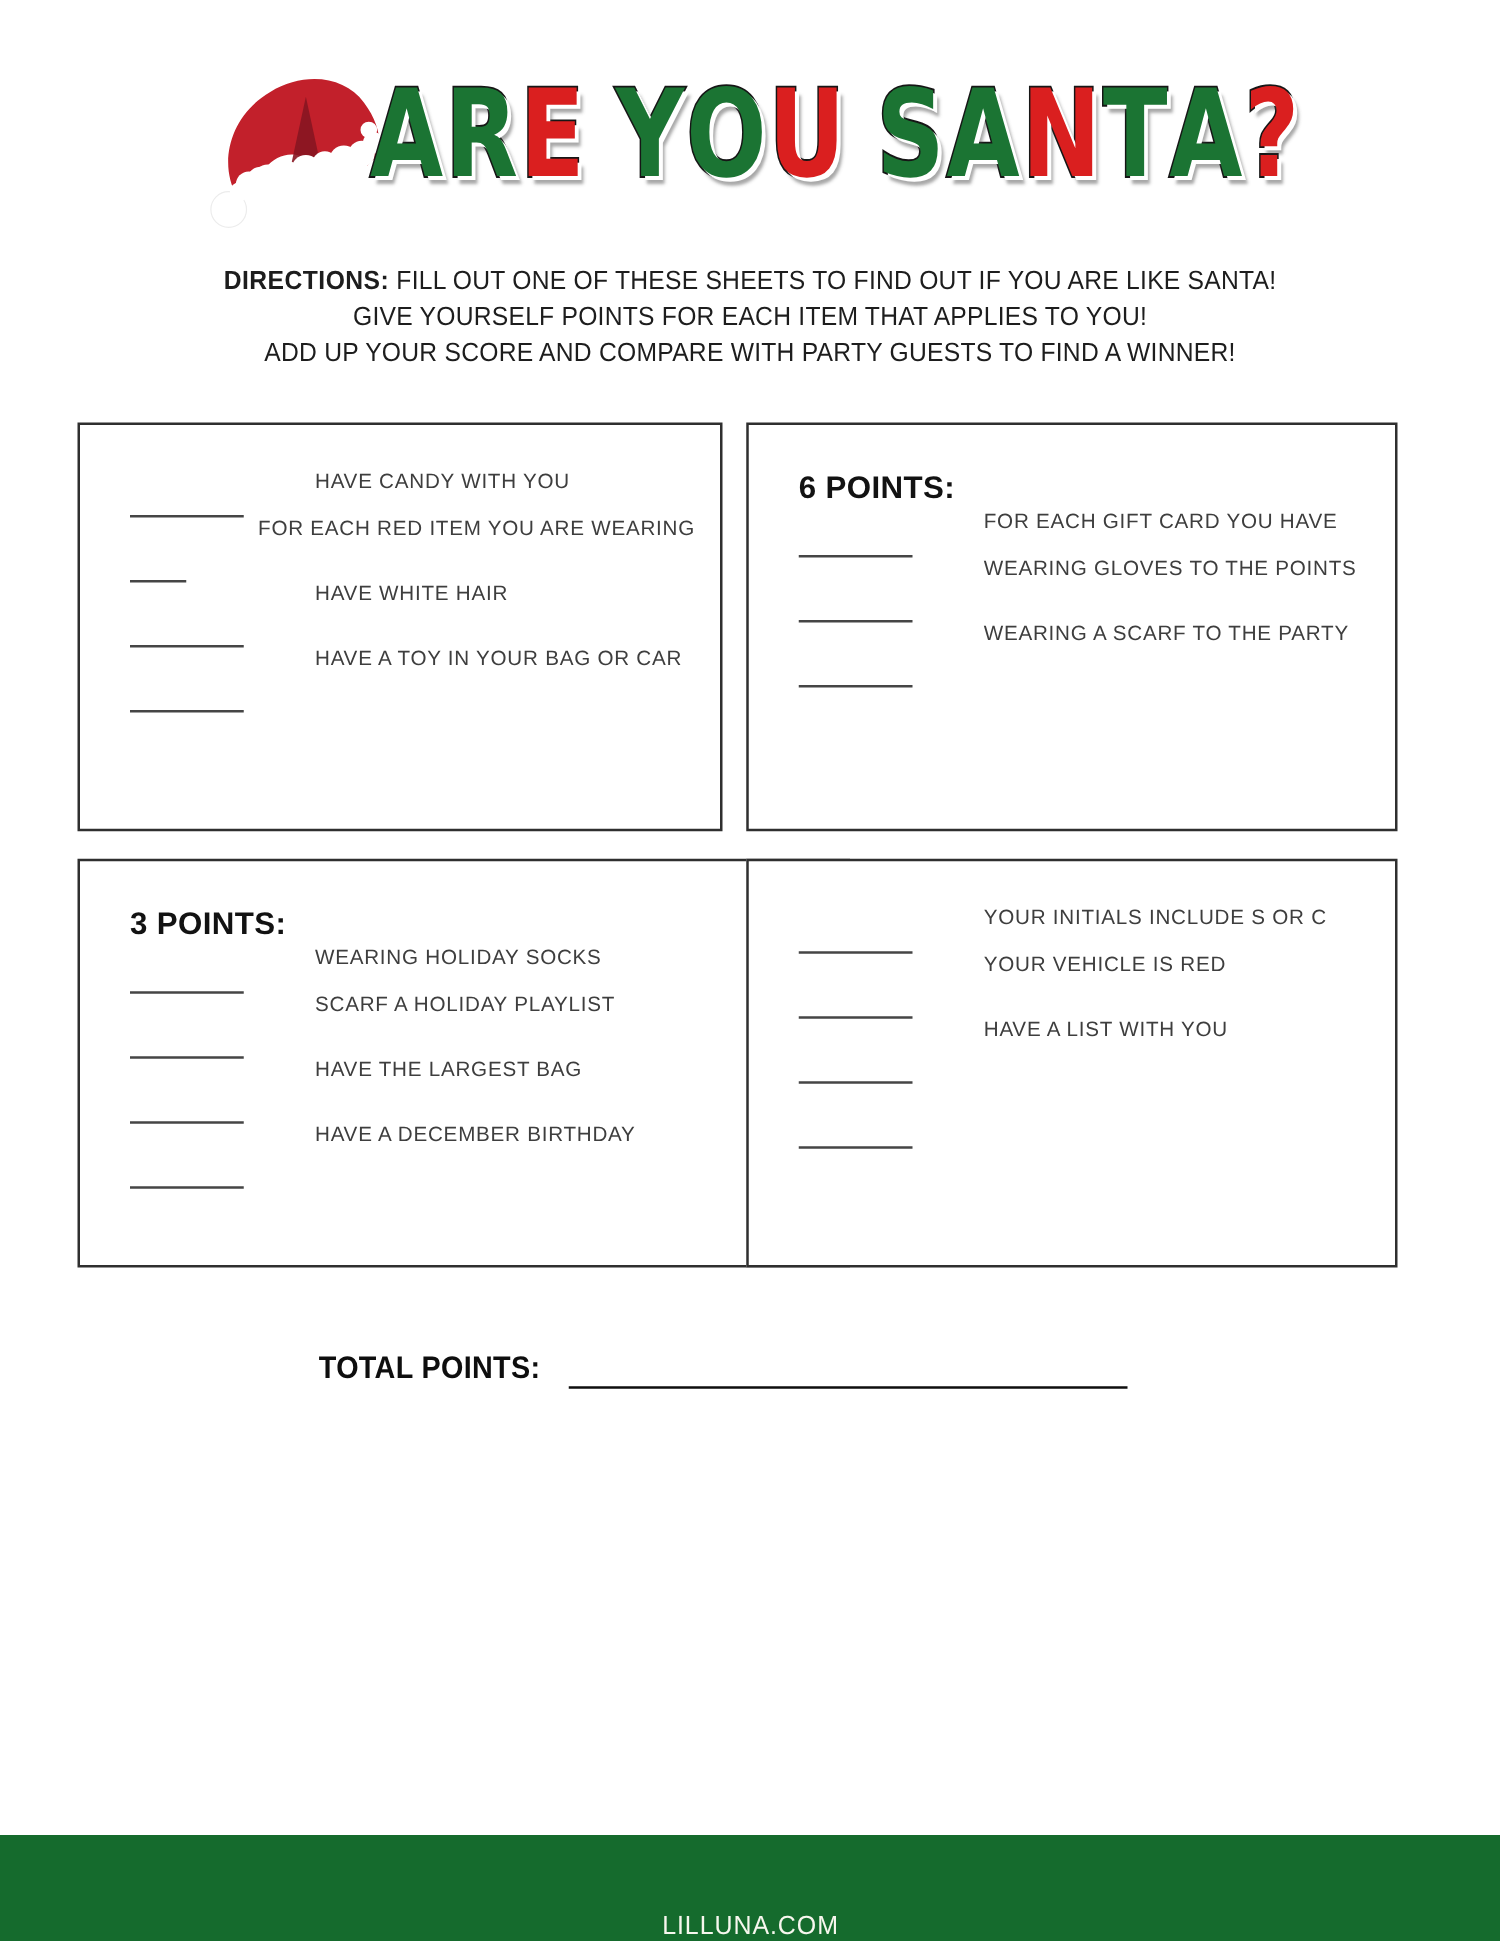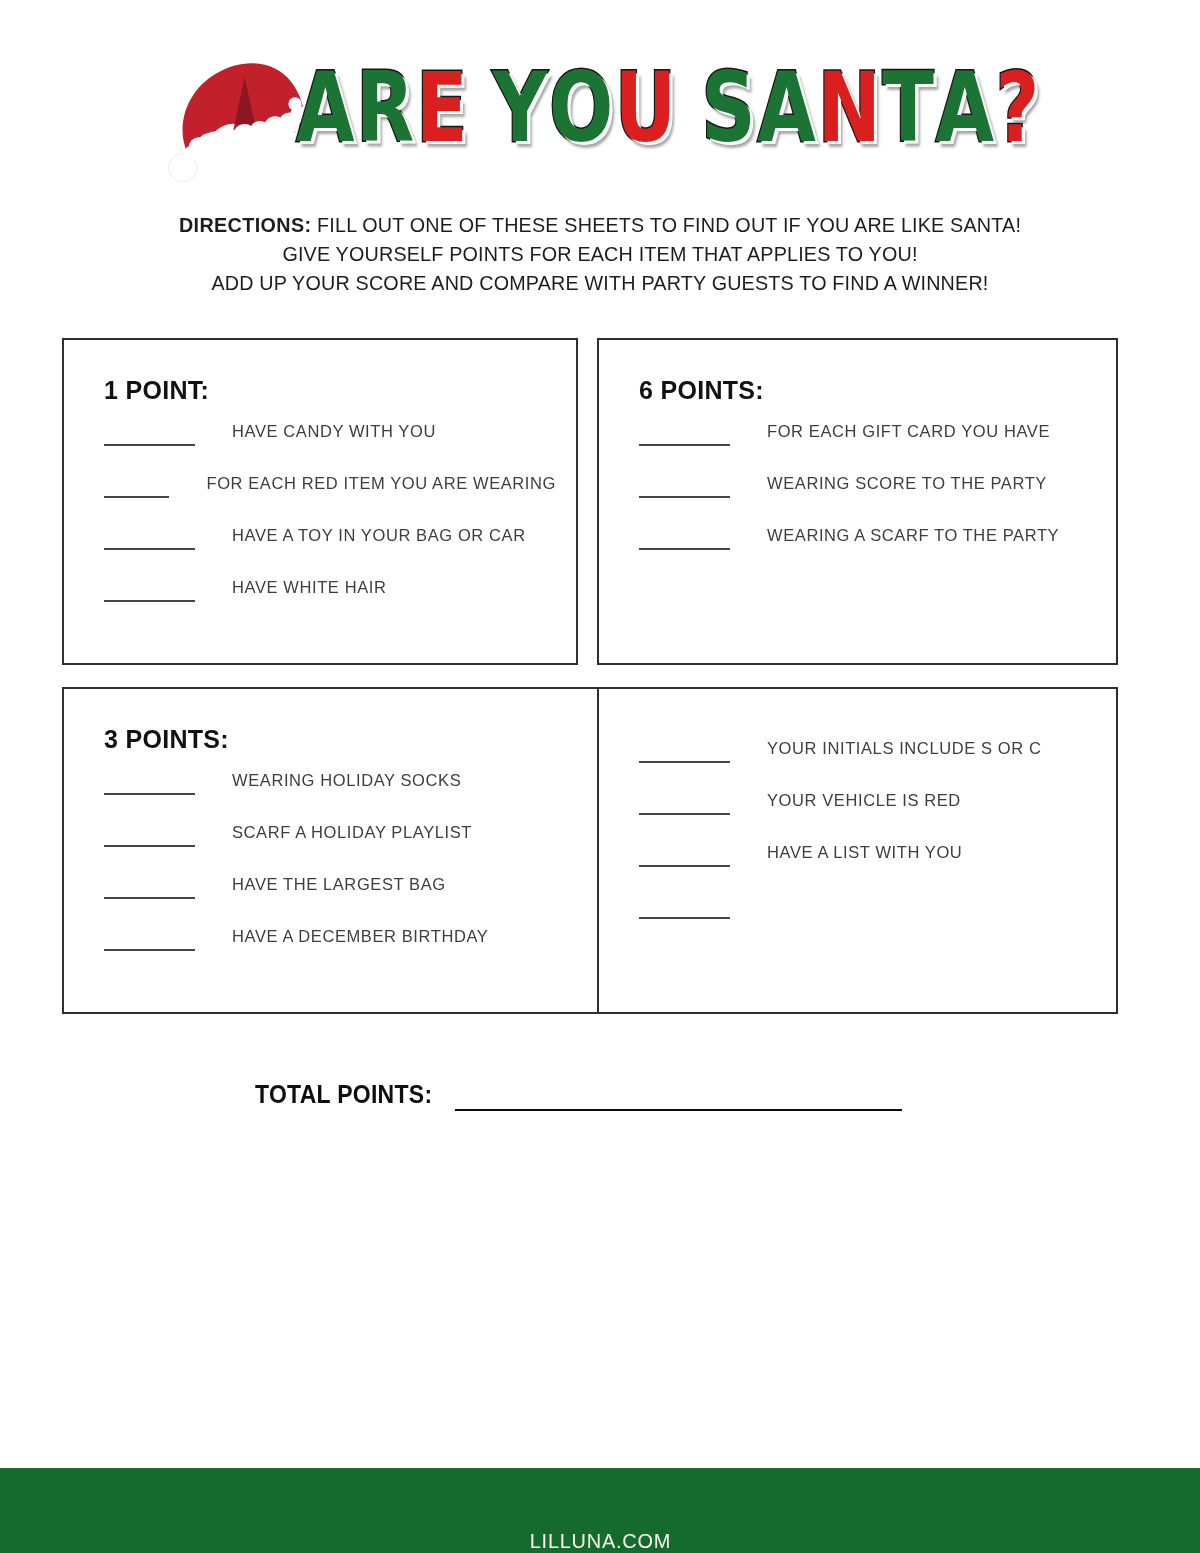--- a/index.html
+++ b/index.html
@@ -75,22 +75,22 @@
 
   .box-heading {
     font-size: 25px;
     font-weight: 800;
     letter-spacing: 0.3px;
     color: #121212;
     height: 32px;
   }
   .score-row {
     display: flex;
-    align-items: flex-end;
     height: 52px;
+    gap: 20px;
   }
   .score-row.first { height: 38px; }
   .blank-line {
     width: 91px;
     border-bottom: 2px solid #454545;
   }
   .item-label {
     margin-left: 37px;
     padding-bottom: 5px;
     font-size: 16.5px;
@@ -181,48 +181,47 @@
     </span>
   </div>
 
   <div class="directions">
     <div><b>DIRECTIONS:</b><span> FILL OUT ONE OF THESE SHEETS TO FIND OUT IF YOU ARE LIKE SANTA!</span></div>
     <div>GIVE YOURSELF POINTS FOR EACH ITEM THAT APPLIES TO YOU!</div>
     <div>ADD UP YOUR SCORE AND COMPARE WITH PARTY GUESTS TO FIND A WINNER!</div>
   </div>
 
   <div class="score-box box-1">
-    <div class="box-heading">1 POINT:</div>
     <div class="score-row first">
       <span class="blank-line"></span>
       <span class="item-label">HAVE CANDY WITH YOU</span>
     </div>
     <div class="score-row">
       <span class="blank-line"></span>
       <span class="item-label">FOR EACH RED ITEM YOU ARE WEARING</span>
     </div>
     <div class="score-row">
       <span class="blank-line"></span>
+      <span class="item-label">HAVE WHITE HAIR</span>
+    </div>
+    <div class="score-row">
+      <span class="blank-line"></span>
       <span class="item-label">HAVE A TOY IN YOUR BAG OR CAR</span>
-    </div>
-    <div class="score-row">
-      <span class="blank-line"></span>
-      <span class="item-label">HAVE WHITE HAIR</span>
     </div>
   </div>
 
   <div class="score-box box-2">
     <div class="box-heading">6 POINTS:</div>
     <div class="score-row first">
       <span class="blank-line"></span>
       <span class="item-label">FOR EACH GIFT CARD YOU HAVE</span>
     </div>
     <div class="score-row">
       <span class="blank-line"></span>
-      <span class="item-label">WEARING SCORE TO THE PARTY</span>
+      <span class="item-label">WEARING GLOVES TO THE POINTS</span>
     </div>
     <div class="score-row">
       <span class="blank-line"></span>
       <span class="item-label">WEARING A SCARF TO THE PARTY</span>
     </div>
   </div>
 
   <div class="score-box box-3">
     <div class="box-heading">3 POINTS:</div>
     <div class="score-row first">

